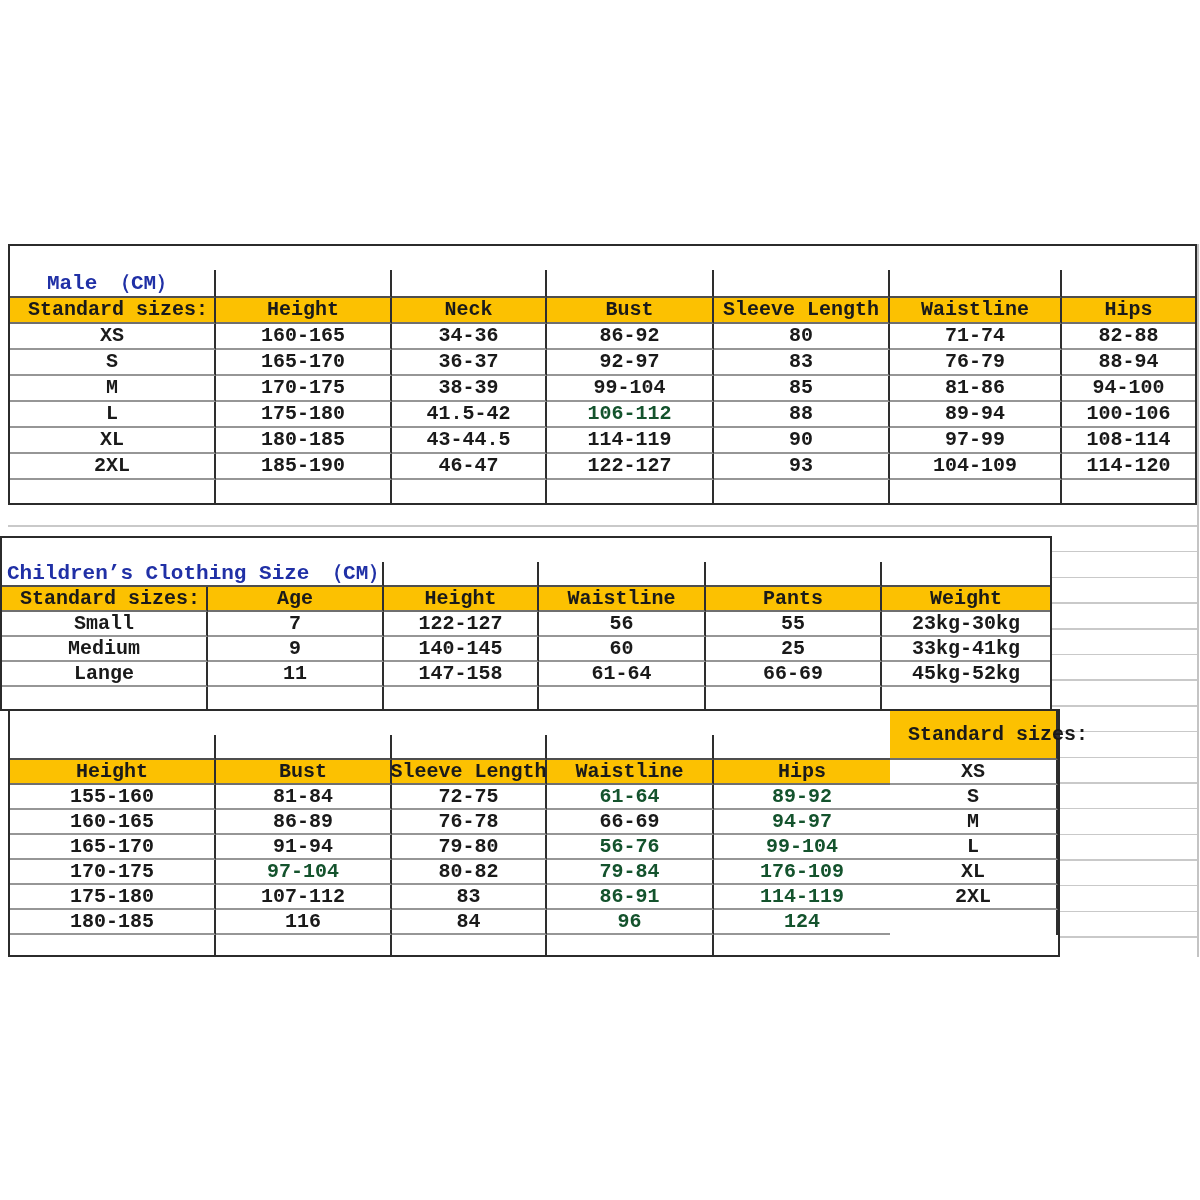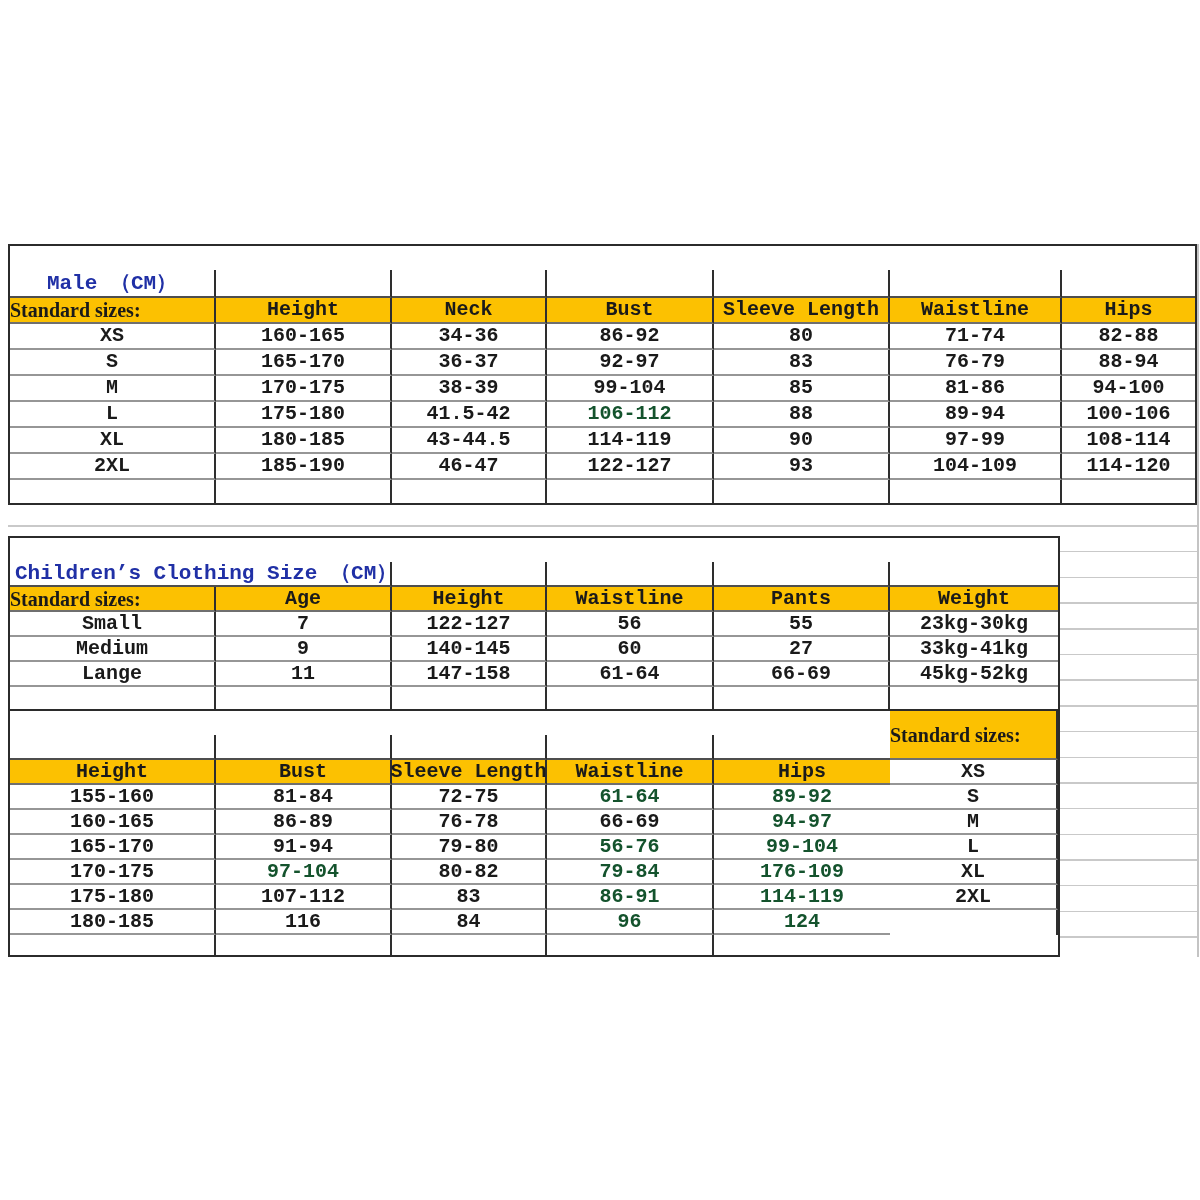--- a/index.html
+++ b/index.html
@@ -15,41 +15,41 @@
       #c9c9c9 24.2px, #c9c9c9 25.7px);
     border-right:2px solid #c4c4c4;
   }
   .tbl{position:absolute;display:grid;background:#ffffff;border:2px solid #2b2b2b;}
   #tbl-male{
     left:8px;top:244px;
     grid-template-columns:206px 176px 155px 167px 176px 172px 133px;
     grid-template-rows:52px 26px repeat(6,26px) 23px;
   }
   #tbl-children{
-    left:8px;top:536px;
+    left:0;top:536px;
     grid-template-columns:206px 176px 155px 167px 176px 168px;
     grid-template-rows:49px 25px repeat(3,25px) 22px;
   }
   #tbl-female{
     left:8px;top:709px;
     grid-template-columns:206px 176px 155px 167px 176px 168px;
     grid-template-rows:49px 25px repeat(6,25px) 20px;
   }
   .cell{
     display:flex;align-items:center;justify-content:center;
     border-right:2px solid #2e2e2e;border-bottom:2px solid #969696;
     background:#ffffff;font-size:20px;color:#1a1a1a;
     white-space:nowrap;overflow:visible;line-height:1;
   }
   .cell.lastcol{border-right:none;text-align:center;}
   .cell.lastrow{border-bottom:none;}
   .cell.titlerow{border-bottom:2px solid #4e4e4e;margin-top:24px;}
   .cell.hdr{background:#FCC101;border-bottom:2px solid #6f6f6f;}
   .cell.left{justify-content:flex-start;padding-left:5px;}
-  .cell.labelhdr{justify-content:flex-start;padding-left:0;font-family:Liberation Serif, serif;}
+  .cell.labelhdr{justify-content:flex-start;padding-left:18px;}
   .cell.title-text{color:#2030A6;font-size:21px;}
   .cell.red{color:#14532d;}
 </style>
 </head>
 <body>
 
 <div class="canvas">
   <div class="gridbg"></div>
   <div class="tbl" id="tbl-male">
       <div class="cell titlerow title-text">Male （CM）</div>
@@ -131,21 +131,21 @@
       <div class="cell">Small</div>
       <div class="cell">7</div>
       <div class="cell">122-127</div>
       <div class="cell">56</div>
       <div class="cell">55</div>
       <div class="cell  lastcol">23kg-30kg</div>
       <div class="cell">Medium</div>
       <div class="cell">9</div>
       <div class="cell">140-145</div>
       <div class="cell">60</div>
-      <div class="cell">27</div>
+      <div class="cell">25</div>
       <div class="cell  lastcol">33kg-41kg</div>
       <div class="cell">Lange</div>
       <div class="cell">11</div>
       <div class="cell">147-158</div>
       <div class="cell">61-64</div>
       <div class="cell">66-69</div>
       <div class="cell  lastcol">45kg-52kg</div>
       <div class="cell lastrow"></div>
       <div class="cell lastrow"></div>
       <div class="cell lastrow"></div>

